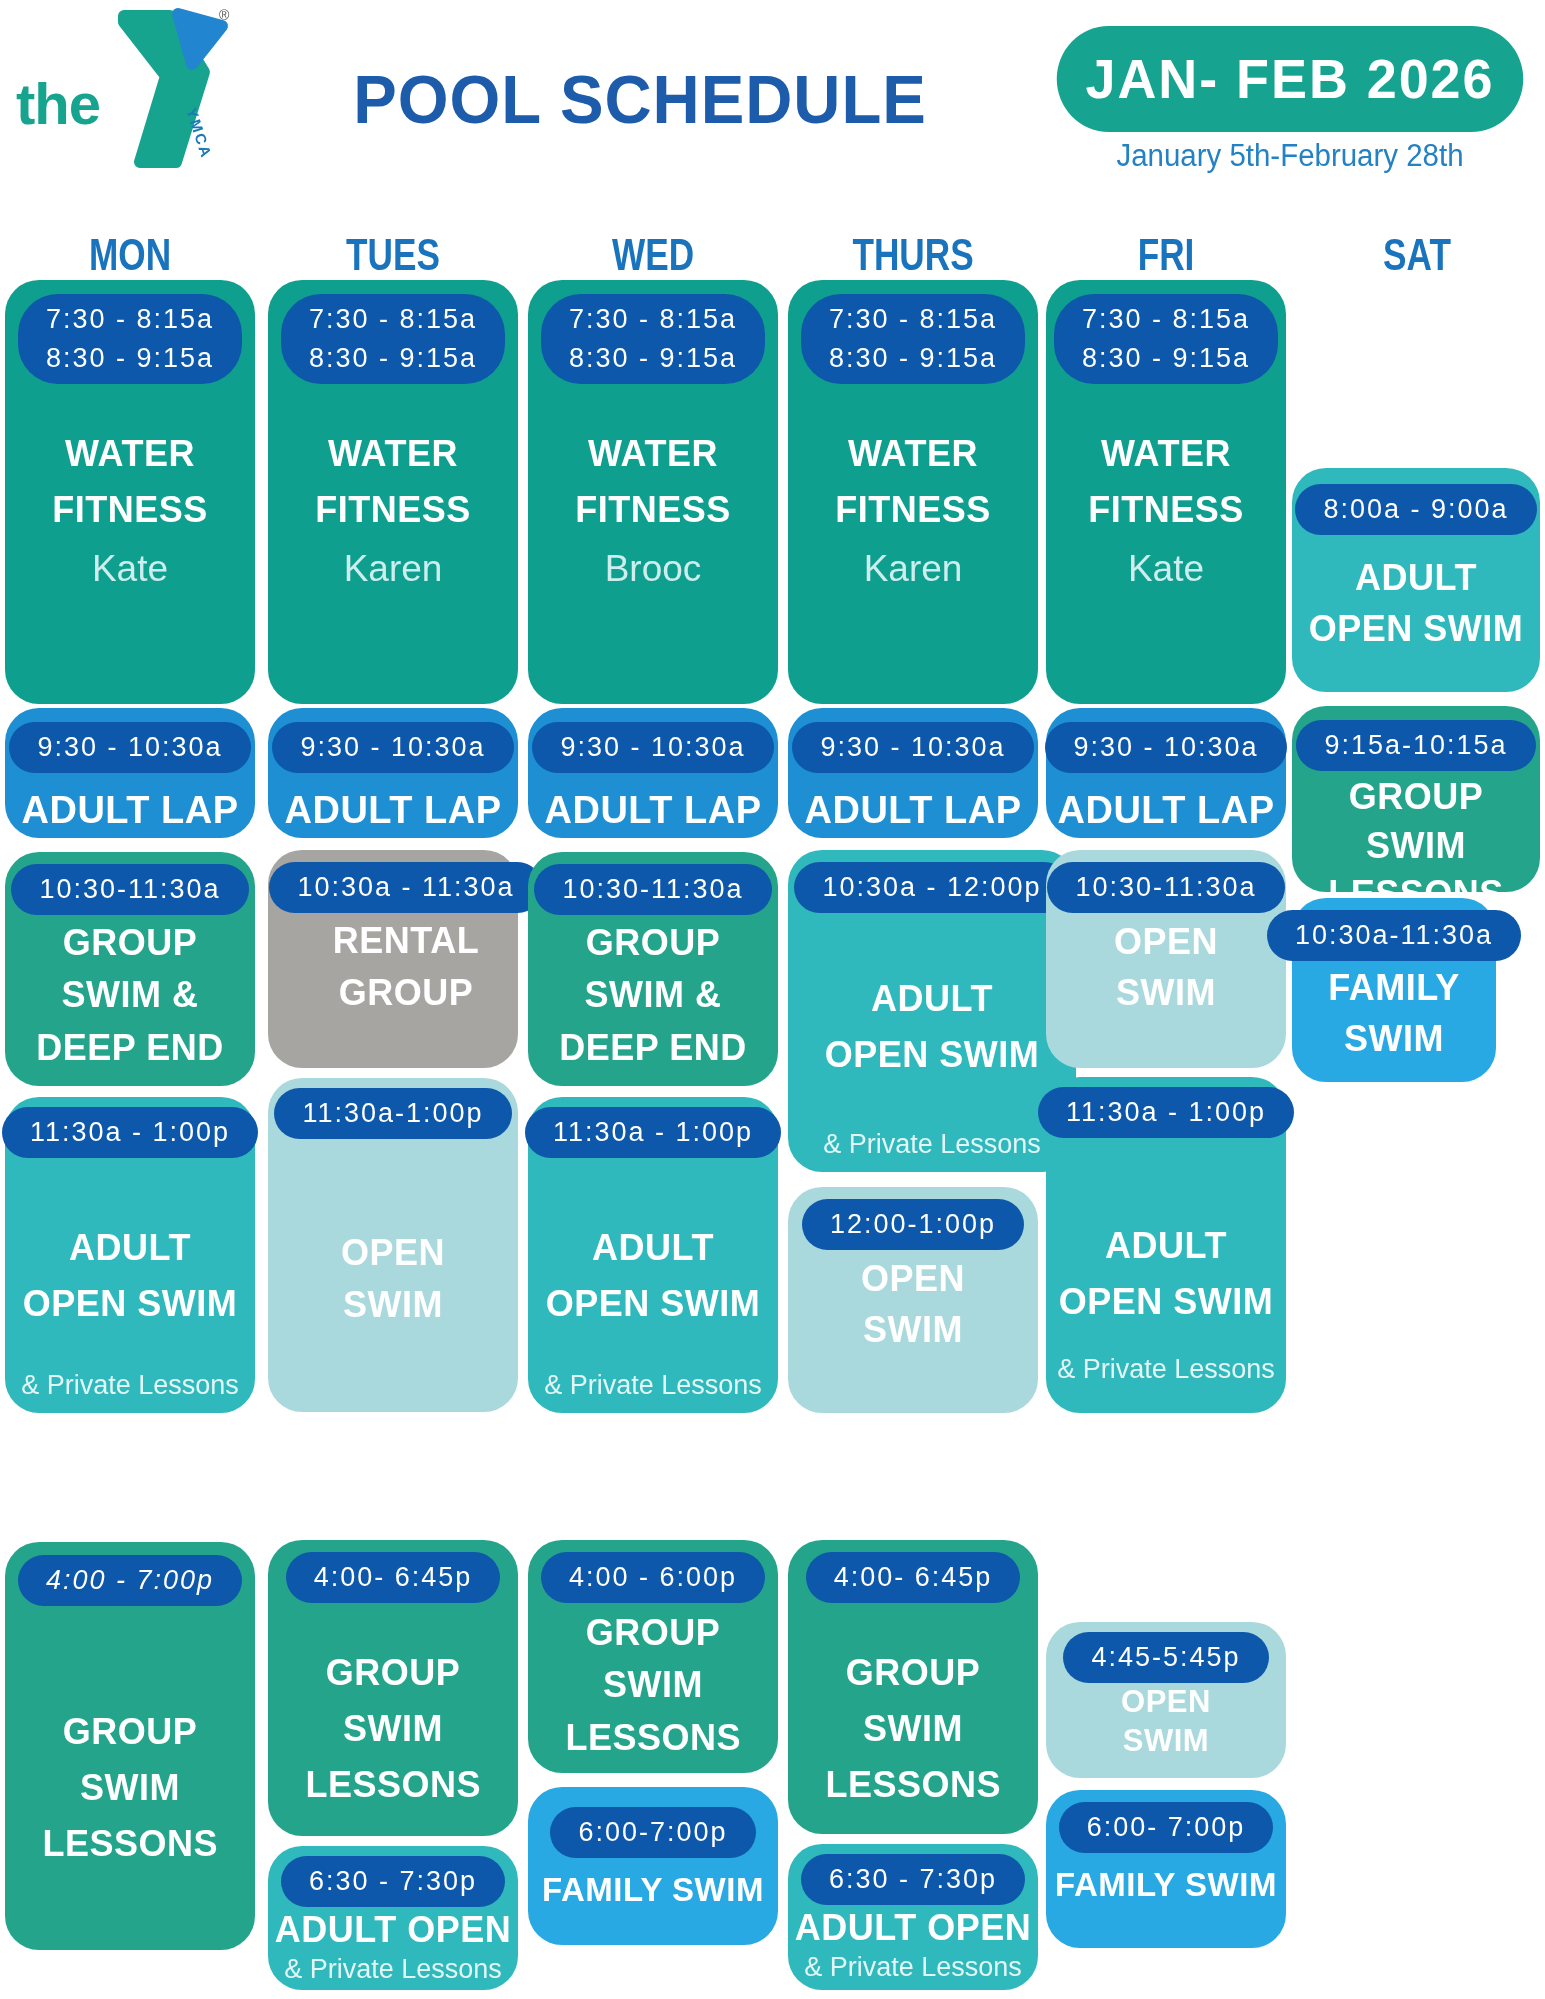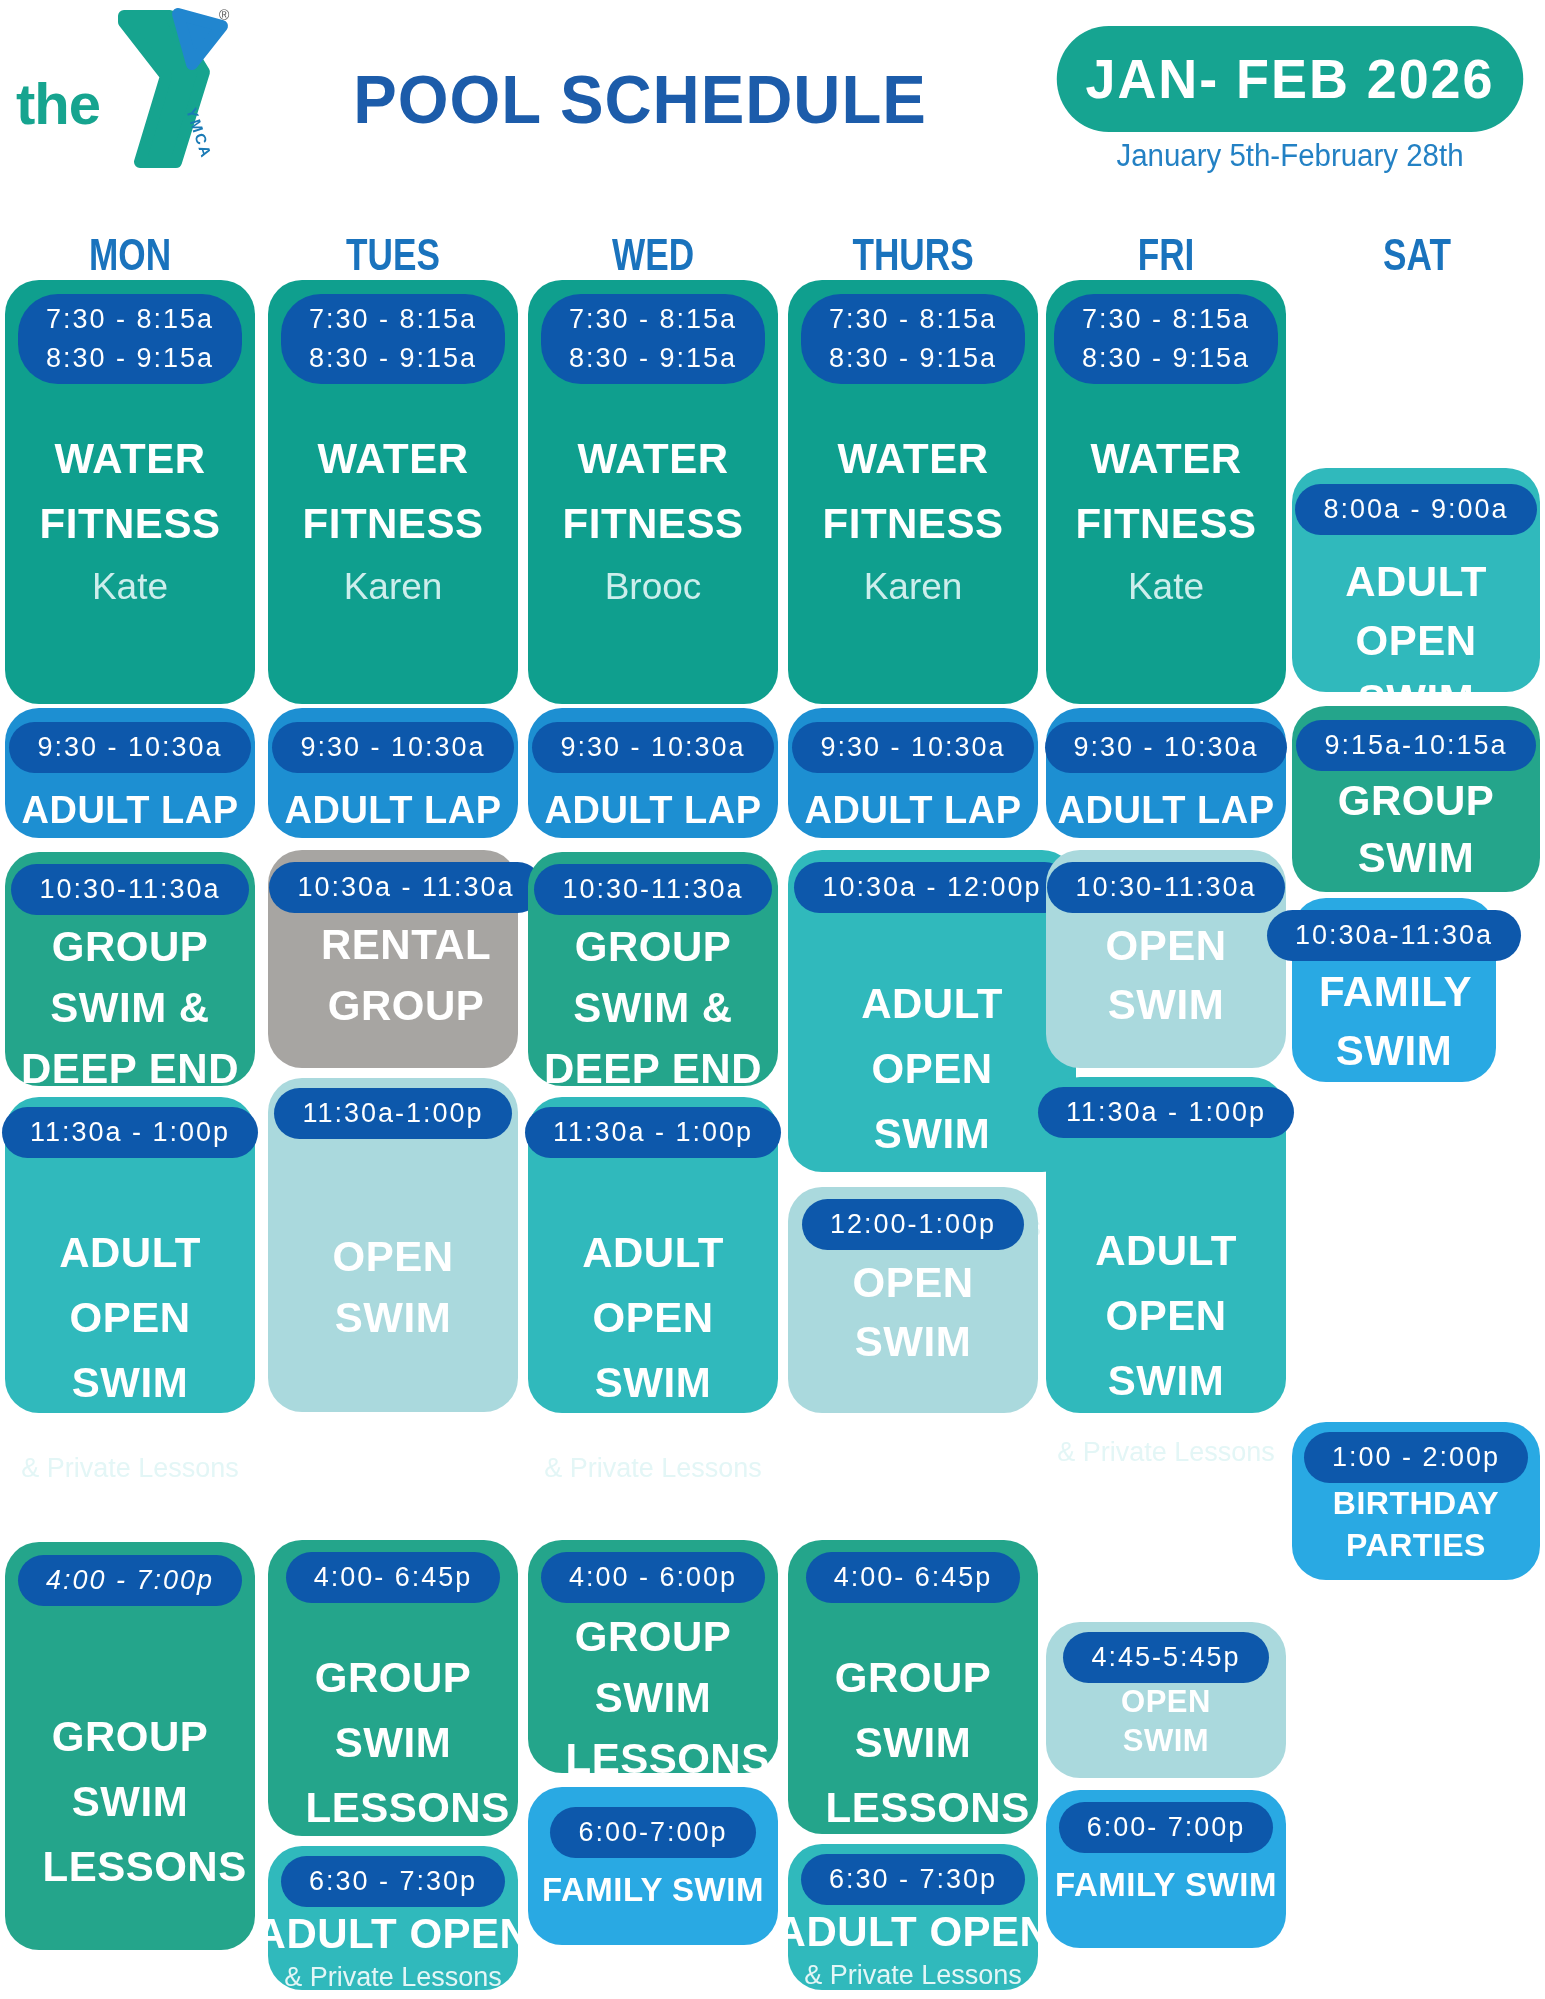--- a/index.html
+++ b/index.html
@@ -23,21 +23,21 @@
        box-sizing:border-box;padding:0 6px;}
   .v-teal{background:#0f9f8e;}
   .v-green{background:#24a58b;}
   .v-blue{background:#1d8fd2;}
   .v-aqua{background:#30b9bc;}
   .v-lt{background:#aad9dd;}
   .v-gray{background:#a7a5a2;padding-left:32px;}
   .v-bb{background:#29a9e3;}
   .pill{background:#0d58ab;color:#ffffff;border-radius:40px;padding:6px 28px;margin-top:14px;
         font-size:27px;letter-spacing:2px;text-align:center;line-height:1.45;white-space:nowrap;}
-  .ttl{color:#ffffff;font-weight:700;font-size:42px;letter-spacing:.5px;text-align:center;line-height:1.55;}
+  .ttl{color:#ffffff;font-weight:700;font-size:36px;letter-spacing:.5px;text-align:center;line-height:1.55;}
   .big{font-size:38px;white-space:nowrap;}
   .oneline{white-space:nowrap;}
   .inst{color:#cdeeec;font-weight:300;font-size:37px;text-align:center;}
   .sub{color:#e3f6f6;font-weight:400;font-size:27px;text-align:center;white-space:nowrap;}
 </style>
 </head>
 <body>
 
 <div class="canvas">
 
@@ -211,18 +211,14 @@
     <div class="ttl" style="max-width:235px;margin-top:18px;line-height:1.4;">ADULT OPEN SWIM</div>
   </div>
   <div class="blk v-green" style="left:1292px;top:706px;width:248px;height:186px;">
     <div class="pill" style="margin-top:14px;">9:15a-10:15a</div>
     <div class="ttl" style="max-width:240px;margin-top:2px;line-height:1.35;">GROUP SWIM LESSONS</div>
   </div>
   <div class="blk v-bb" style="left:1292px;top:898px;width:204px;height:184px;">
     <div class="pill" style="margin-top:12px;">10:30a-11:30a</div>
     <div class="ttl" style="max-width:150px;margin-top:2px;line-height:1.4;">FAMILY SWIM</div>
   </div>
-  <div class="blk v-bb" style="left:1292px;top:1422px;width:248px;height:158px;">
-    <div class="pill" style="margin-top:10px;">1:00 - 2:00p</div>
-    <div class="ttl" style="max-width:210px;margin-top:0;font-size:32px;line-height:1.3;">BIRTHDAY PARTIES</div>
-  </div>
 
 </div>
 
 </body></html>

